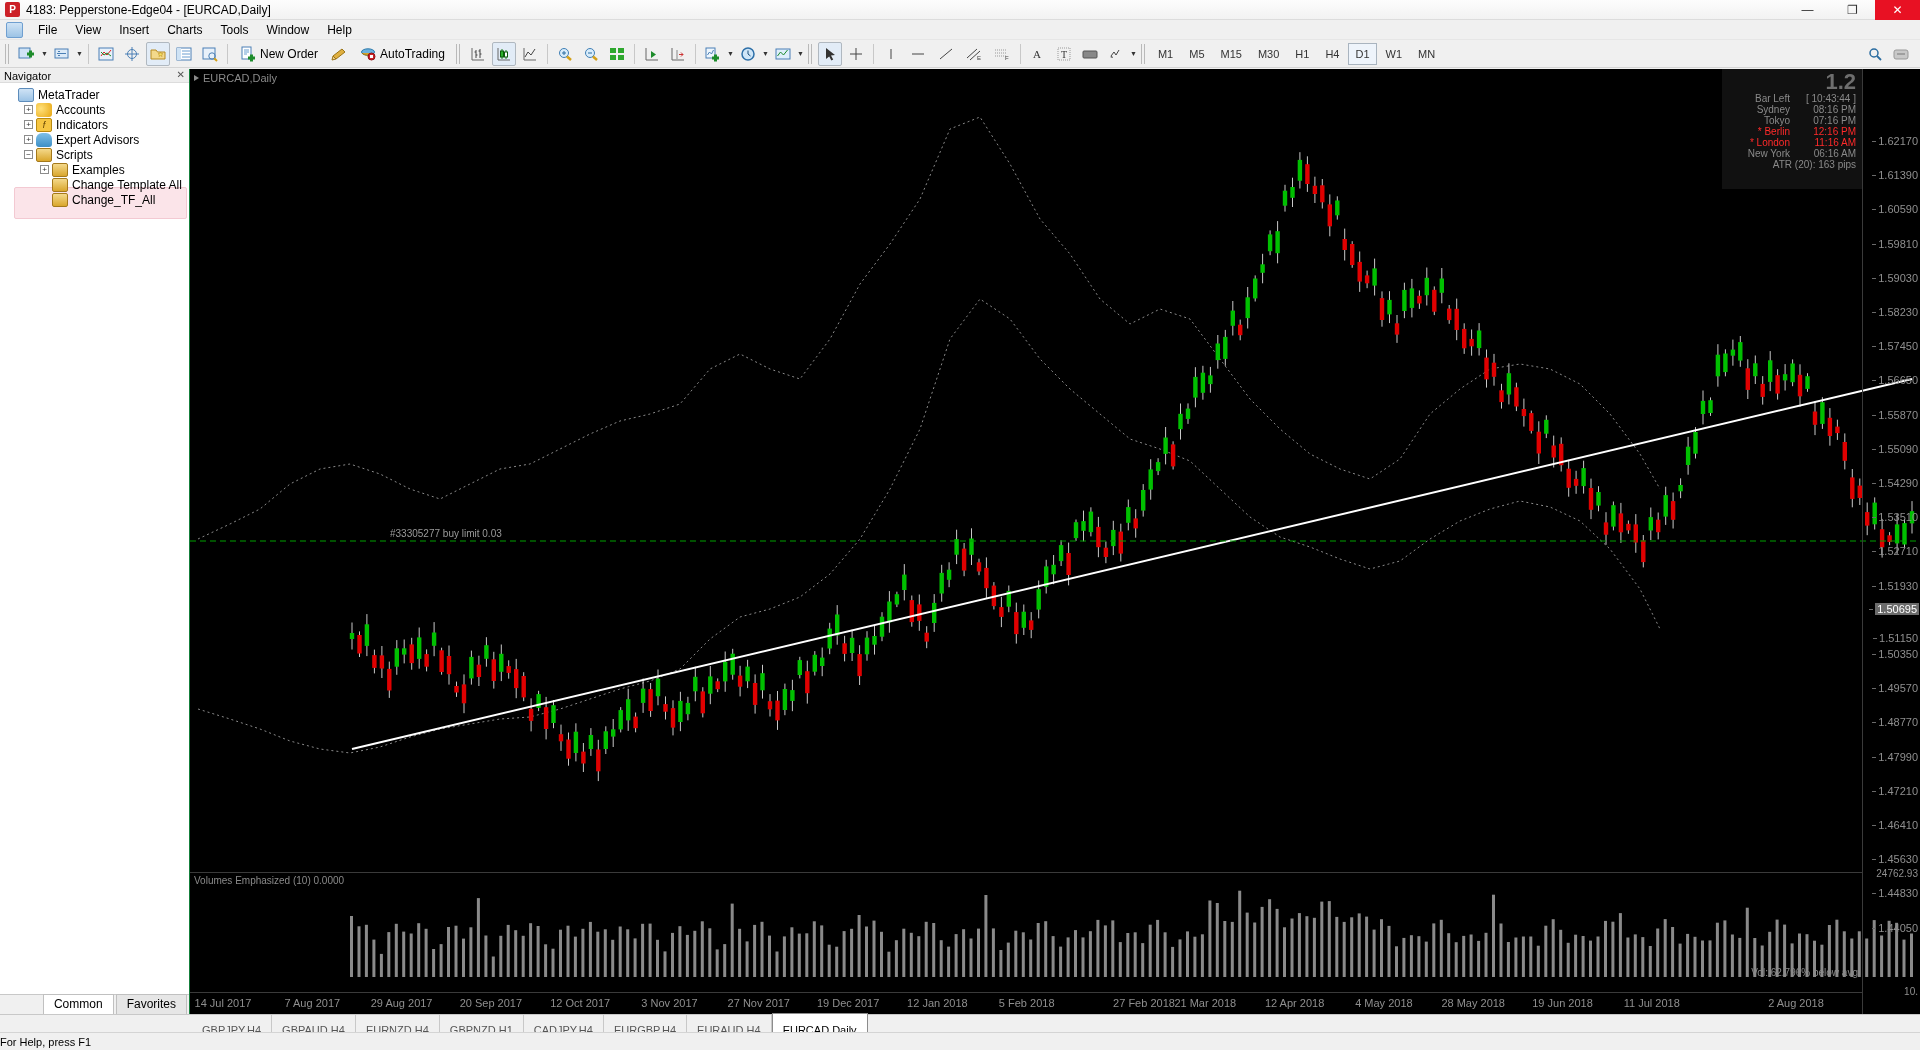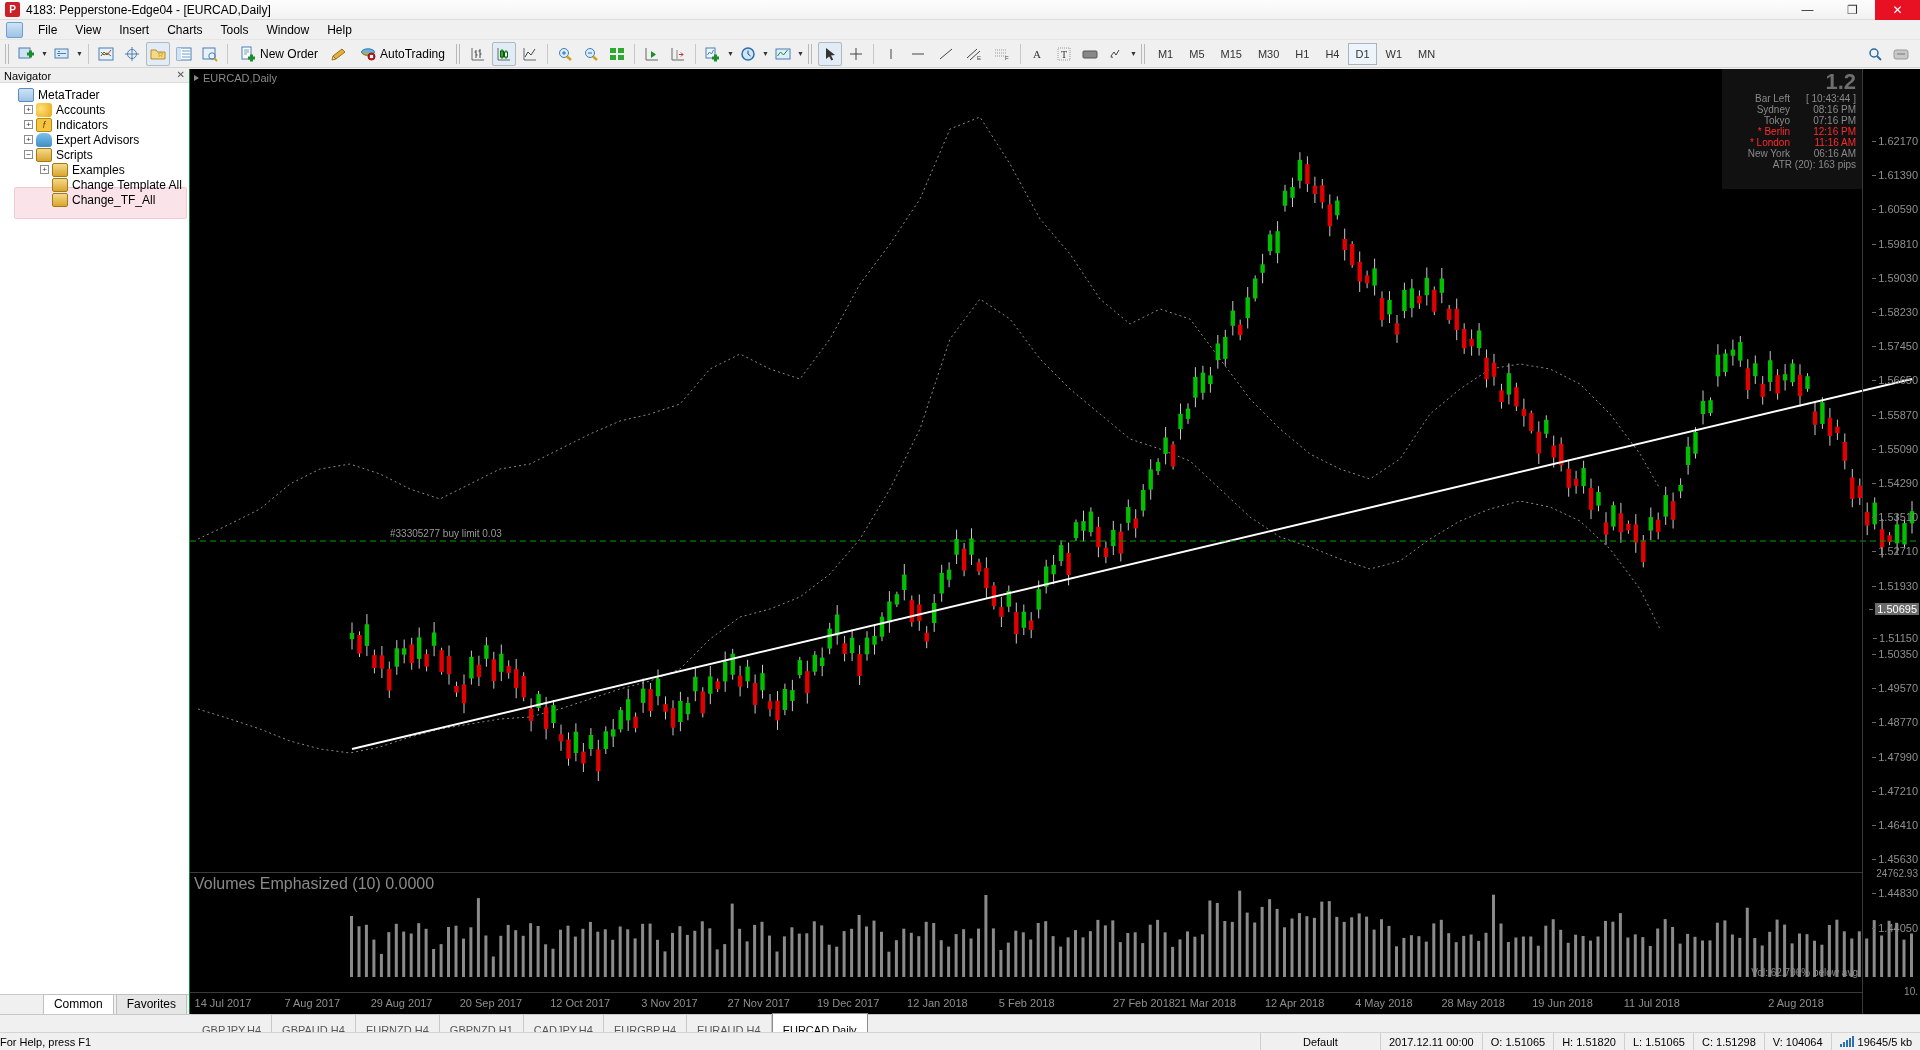--- a/index.html
+++ b/index.html
@@ -98,21 +98,21 @@
   #info-big { font-size:22px; color:#6e6e6e; font-weight:bold; line-height:22px; }
   .info-row { font-size:10px; color:#8a8a8a; line-height:11px; display:flex;
     justify-content:flex-end; gap:8px; }
   .info-row.hl { color:#ff2a2a; }
   .info-row .k { min-width:62px; text-align:right; }
   .info-row .v { min-width:58px; text-align:right; }
   #atr-row { font-size:10px; color:#8a8a8a; line-height:12px; }
   #order-label { position:absolute; font-size:10px; color:#9a9a9a; z-index:5; }
   #volume-pane { position:absolute; left:0; right:58px; bottom:22px; height:120px;
     border-top:1px solid #3a3a3a; }
-  #vol-title { position:absolute; left:4px; top:2px; font-size:16px; color:#8a8a8a; }
+  #vol-title { position:absolute; left:4px; top:2px; font-size:10px; color:#8a8a8a; }
   #vol-note { position:absolute; right:4px; bottom:14px; font-size:10px; color:#8a8a8a; }
   #vol-axis-top { position:absolute; right:-56px; top:-5px; font-size:10px; color:#8f8f8f; }
   #vol-axis-bot { position:absolute; right:-56px; bottom:-5px; font-size:10px; color:#8f8f8f; }
 
   
   #tabbar { position:absolute; left:0; right:0; bottom:18px; height:18px; background:#f0f0f0;
     display:flex; align-items:flex-end; border-top:1px solid #c8c8c8; }
   #tabbar-left { width:192px; flex:none; }
   .chart-tab { font-size:11px; padding:16px 10px 2px; color:#555; border-right:1px solid #c8c8c8;
     height:17px; display:flex; align-items:center; }
@@ -1244,32 +1244,13 @@
   <div class="chart-tab">EURNZD,H4</div>
   <div class="chart-tab">GBPNZD,H1</div>
   <div class="chart-tab">CADJPY,H4</div>
   <div class="chart-tab">EURGBP,H4</div>
   <div class="chart-tab">EURAUD,H4</div>
   <div class="chart-tab active">EURCAD,Daily</div>
 </div>
 
 <div id="statusbar">
   <div id="status-help">For Help, press F1</div>
-  <div id="status-right">
-    <div class="status-cell" style="min-width:120px;justify-content:center;">Default</div>
-    <div class="status-cell">2017.12.11 00:00</div>
-    <div class="status-cell">O: 1.51065</div>
-    <div class="status-cell">H: 1.51820</div>
-    <div class="status-cell">L: 1.51065</div>
-    <div class="status-cell">C: 1.51298</div>
-    <div class="status-cell">V: 104064</div>
-    <div class="status-cell">
-      <span class="conn-bars">
-        <i style="height:3px"></i>
-          <i style="height:5px"></i>
-          <i style="height:7px"></i>
-          <i style="height:9px"></i>
-          <i style="height:11px"></i>
-      </span>
-      <span>19645/5 kb</span>
-    </div>
-  </div>
 </div>
 
 </body></html>

